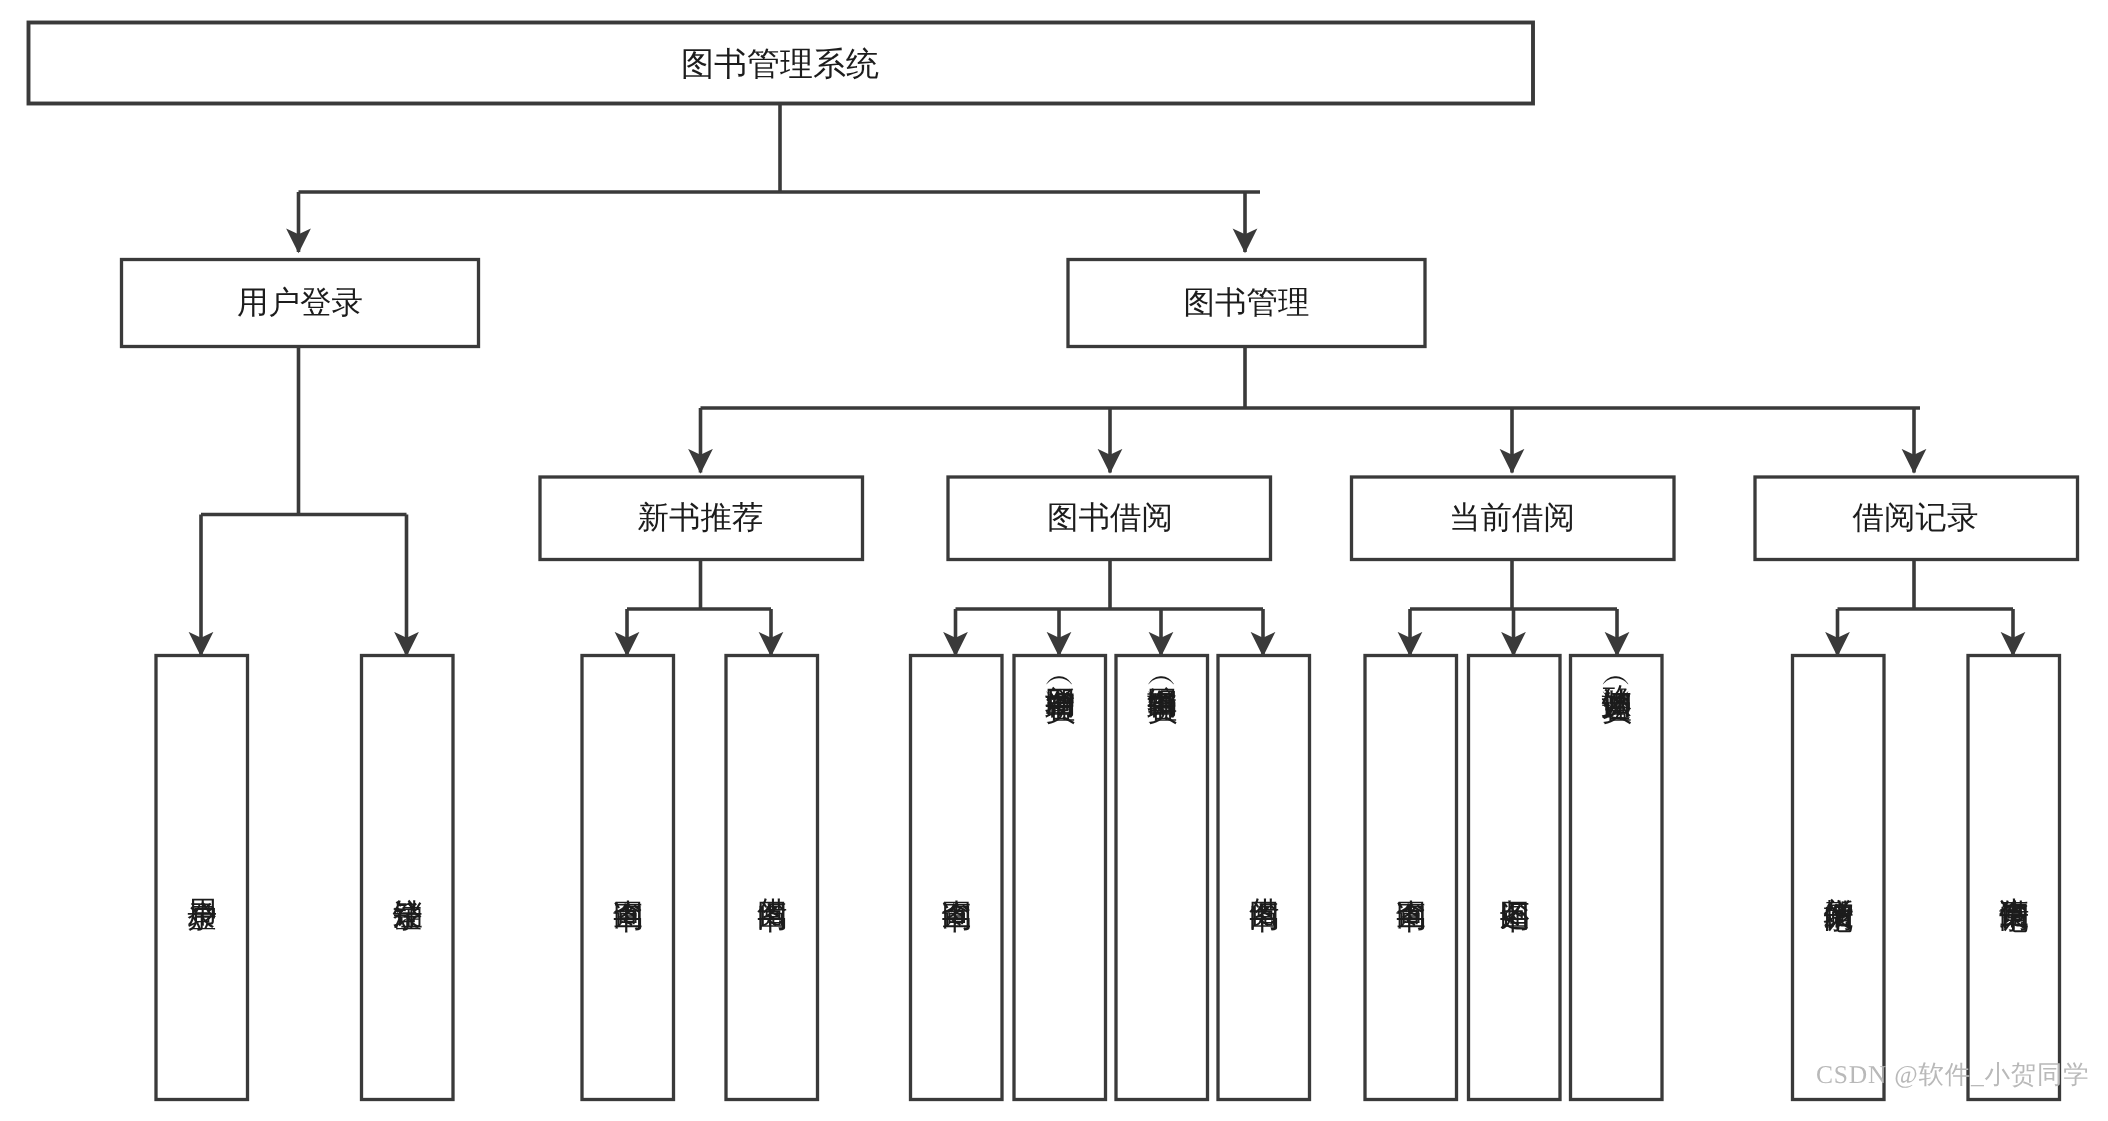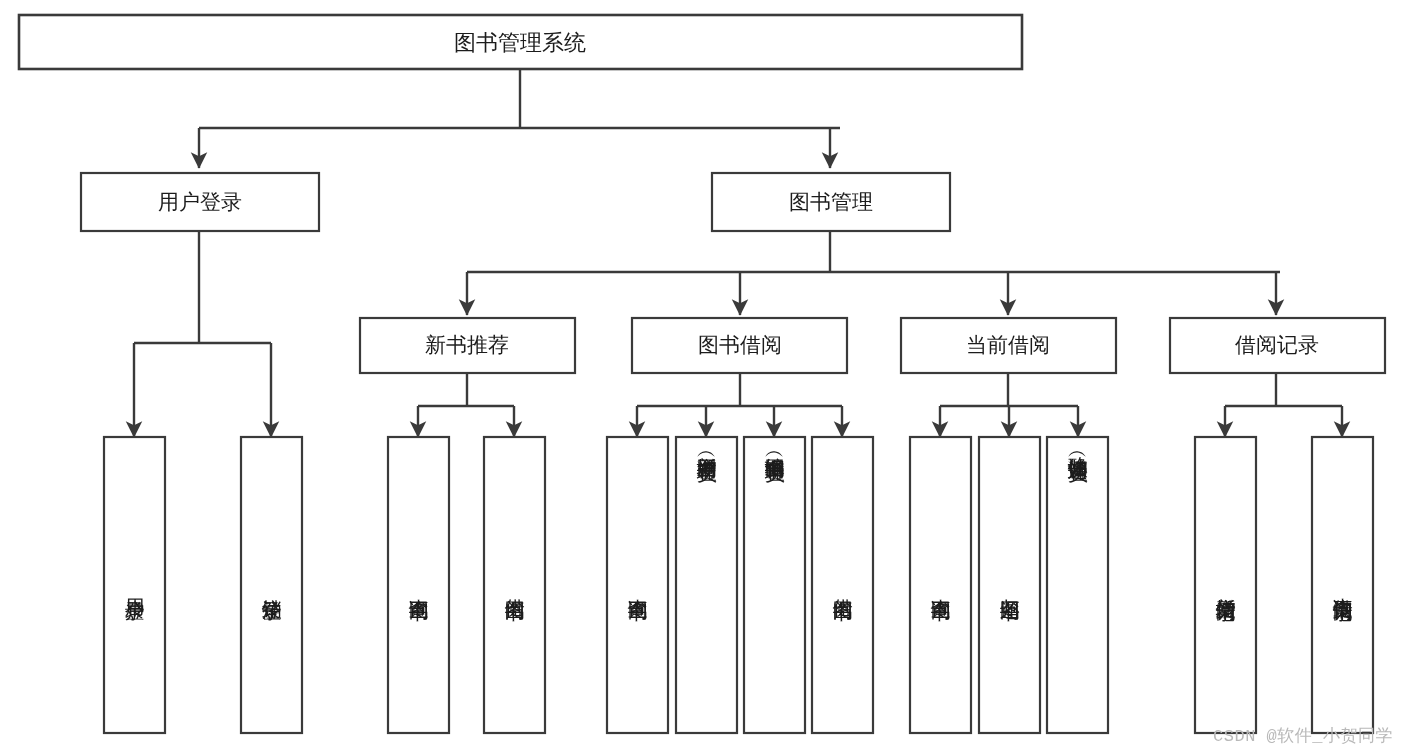--- a/index.html
+++ b/index.html
@@ -68,22 +68,22 @@
     font-size: 20px;
     line-height: 1.08;
     color: #1c1c1c;
     letter-spacing: 1px;
     white-space: nowrap;
     text-align: center;
   }
   #watermark {
     position: absolute;
     right: 12px;
-    bottom: 0;
-    font-family: Liberation Mono, monospace;
+    bottom: 19px;
+    font-family: Liberation Serif, serif;
     font-size: 17px;
     color: #b9b9b9;
     letter-spacing: 0.5px;
     white-space: nowrap;
   }
 </style>
 </head>
 <body>
 
 <div id="stage">

